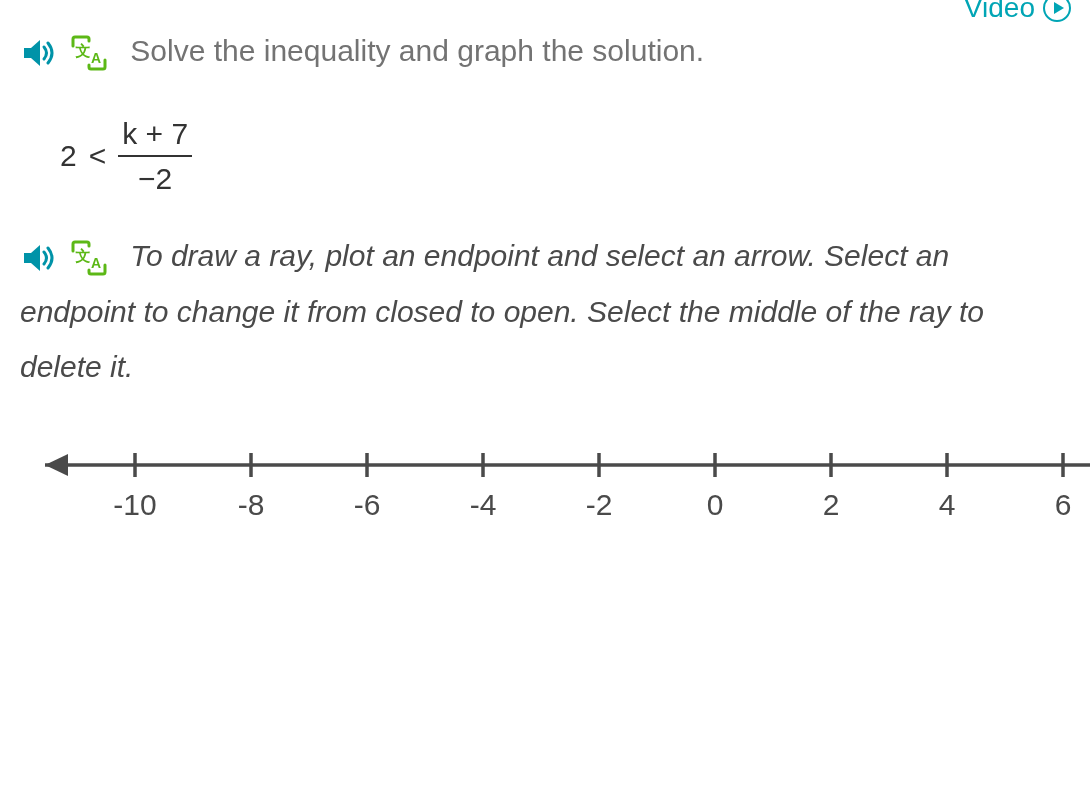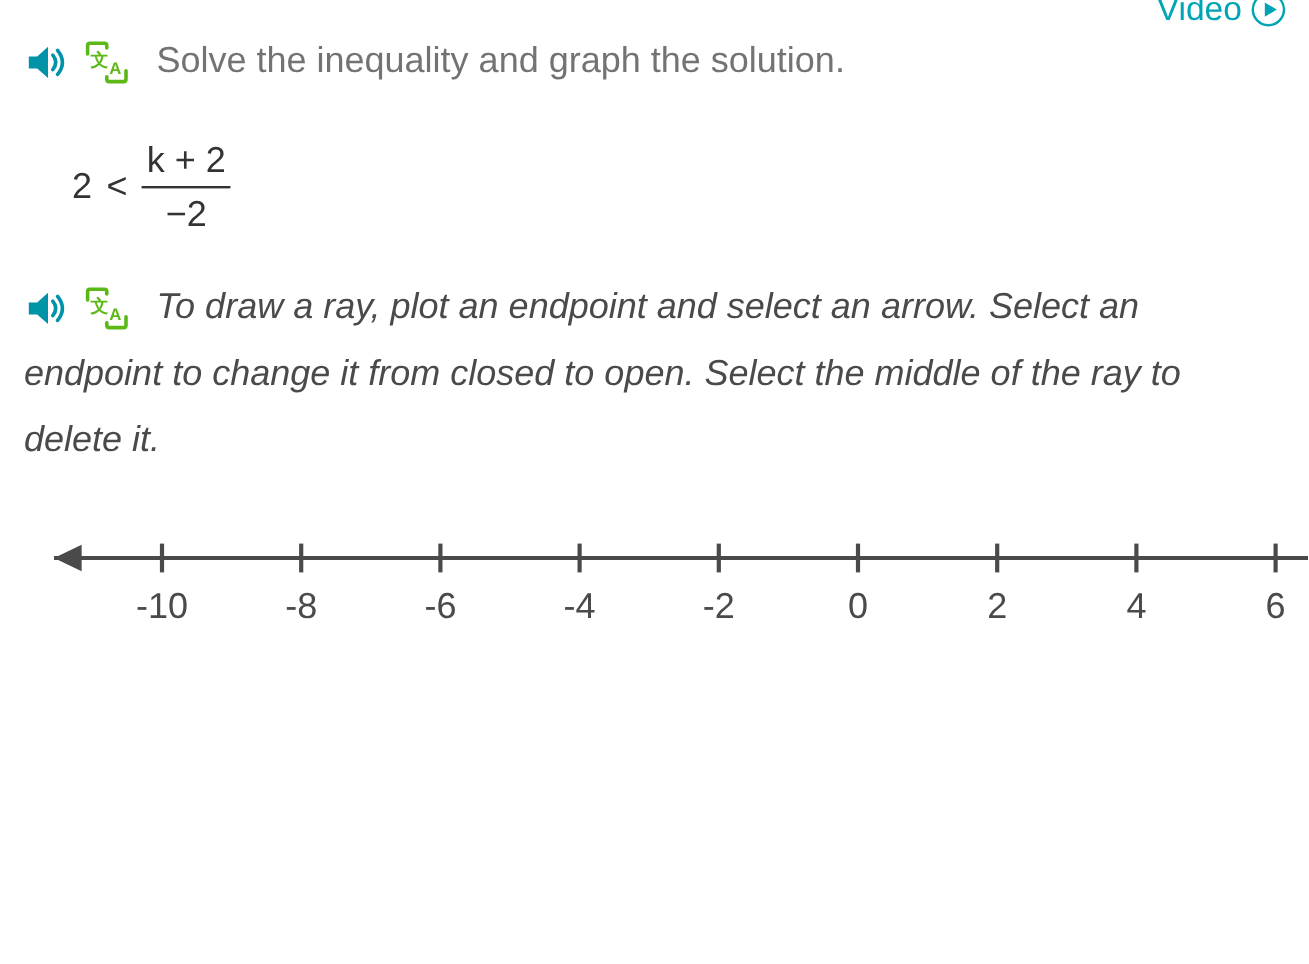--- a/index.html
+++ b/index.html
@@ -168,21 +168,21 @@
         </svg>
       </span>
     </span>
     <span class="prompt-text">Solve the inequality and graph the solution.</span>
   </div>
 
   <div class="inequality">
     <span>2</span>
     <span>&lt;</span>
     <span class="fraction">
-      <span class="fraction-num">k + 2</span>
+      <span class="fraction-num">k + 7</span>
       <span class="fraction-den">−2</span>
     </span>
   </div>
 
   <div class="instruction-row">
     <span class="icon-group">
       <span class="sound-icon">
         <svg viewBox="0 0 36 36">
           <path d="M4 13 L4 23 L11 23 L20 31 L20 5 L11 13 Z" fill="currentColor"></path>
           <path d="M24 12 Q29 18 24 24" stroke="currentColor" stroke-width="3" fill="none" stroke-linecap="round"></path>

